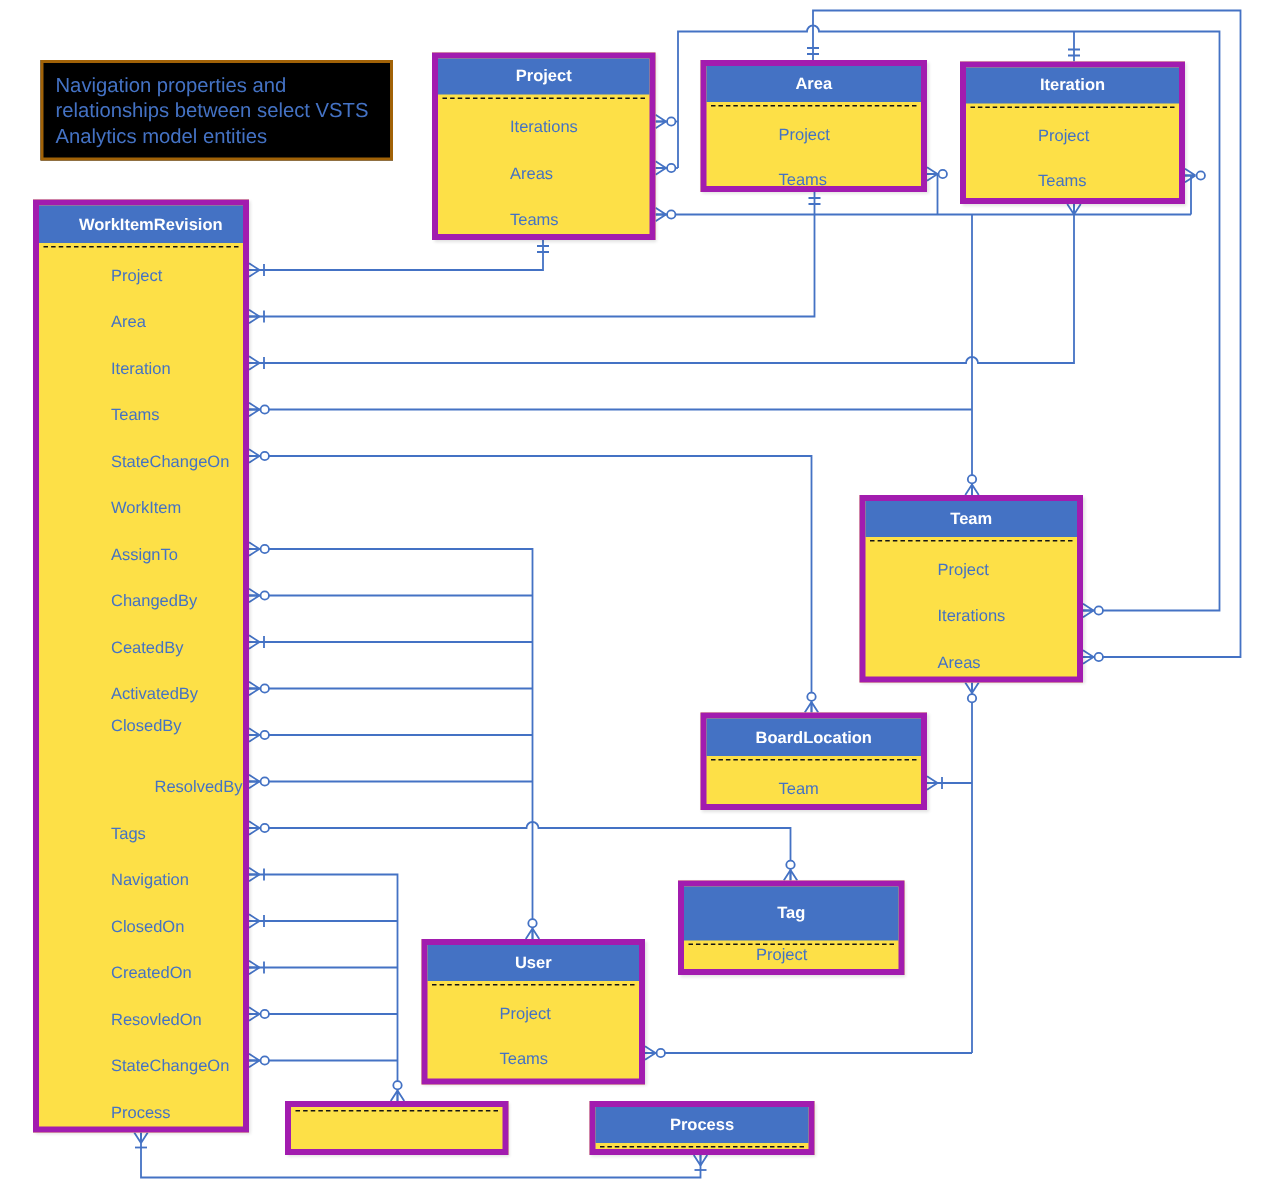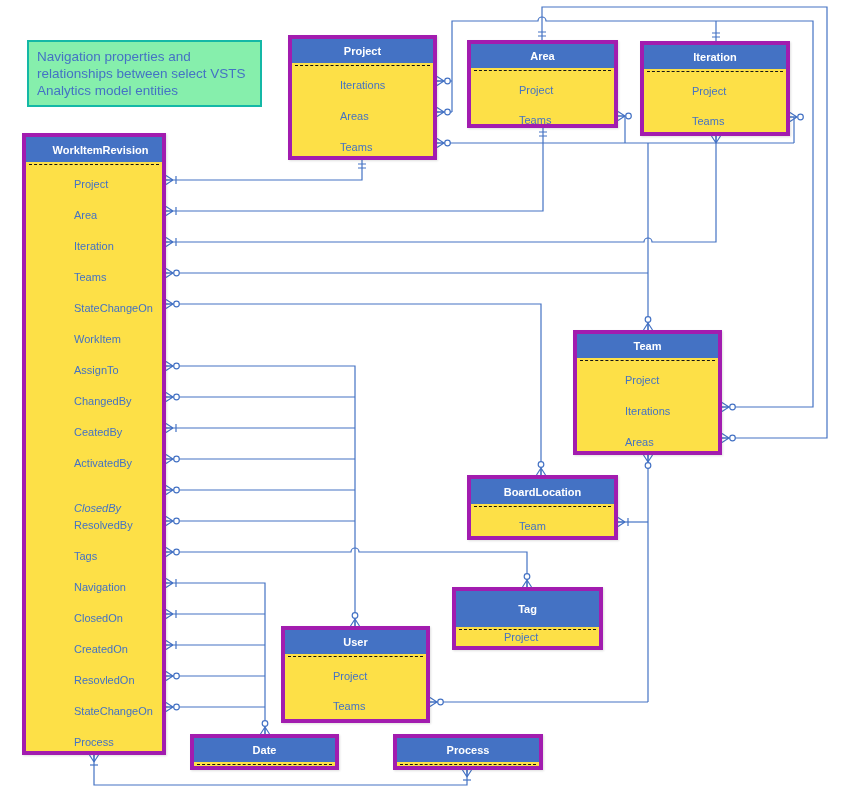--- a/index.html
+++ b/index.html
@@ -1,21 +1,21 @@
 <!DOCTYPE html>
 <html><head>
 <meta charset="utf-8">
 <style>
   html,body{margin:0;padding:0;background:#ffffff;}
   #canvas{position:relative;width:850px;height:794px;background:#ffffff;overflow:hidden;
           font-family:"Liberation Sans",sans-serif;}
   #lines{position:absolute;left:0;top:0;pointer-events:none;}
   .title-box{position:absolute;left:27px;top:40px;width:215px;padding:6px 8px;
-             border:2px solid #14b8a6;color:#4472C4;font-size:13.5px;line-height:17px;
-             background:#86efac;}
+             border:2px solid #a16207;color:#4472C4;font-size:13.5px;line-height:17px;
+             background:#000000;}
   .entity{position:absolute;border:4px solid #a21caf;background:#fde047;
           box-shadow:1px 1px 2px rgba(0,0,0,0.12);box-sizing:border-box;}
   .entity-header{background:#4472C4;color:#ffffff;font-size:11px;font-weight:600;
                  text-align:center;display:flex;align-items:center;justify-content:center;}
   .entity-sep{border-top:1.6px dashed #151515;margin:2px 3px 0 3px;height:0;}
   .entity-field{position:absolute;left:48px;transform:translateY(-50%);
                 color:#4472C4;font-size:11px;white-space:nowrap;}
 </style>
 </head>
 <body>
@@ -134,22 +134,22 @@
         <div class="entity-field" style="top: 47px;">Project</div>
         <div class="entity-field" style="top: 78px;">Area</div>
         <div class="entity-field" style="top: 109px;">Iteration</div>
         <div class="entity-field" style="top: 140px;">Teams</div>
         <div class="entity-field" style="top: 171px;">StateChangeOn</div>
         <div class="entity-field" style="top: 202px;">WorkItem</div>
         <div class="entity-field" style="top: 233px;">AssignTo</div>
         <div class="entity-field" style="top: 264px;">ChangedBy</div>
         <div class="entity-field" style="top: 295px;">CeatedBy</div>
         <div class="entity-field" style="top: 326px;">ActivatedBy</div>
-        <div class="entity-field" style="top: 371px; font-style: italic;">ClosedBy</div>
-        <div class="entity-field" style="top: 388px;">ResolvedBy</div>
+        <div class="entity-field" style="top: 347px;">ClosedBy</div>
+        <div class="entity-field" style="top: 388px; margin-left: 29px;">ResolvedBy</div>
         <div class="entity-field" style="top: 419px;">Tags</div>
         <div class="entity-field" style="top: 450px;">Navigation</div>
         <div class="entity-field" style="top: 481px;">ClosedOn</div>
         <div class="entity-field" style="top: 512px;">CreatedOn</div>
         <div class="entity-field" style="top: 543px;">ResovledOn</div>
         <div class="entity-field" style="top: 574px;">StateChangeOn</div>
         <div class="entity-field" style="top: 605px;">Process</div>
       </div>
       <div class="entity" style="left: 288px; top: 35px; width: 149px; height: 125px;">
         <div class="entity-header" style="height: 24px;">Project</div>
@@ -187,21 +187,20 @@
         <div class="entity-sep"></div>
         <div class="entity-field" style="top: 46px;">Project</div>
       </div>
       <div class="entity" style="left: 281px; top: 626px; width: 149px; height: 97px;">
         <div class="entity-header" style="height: 24px;">User</div>
         <div class="entity-sep"></div>
         <div class="entity-field" style="top: 46px;">Project</div>
         <div class="entity-field" style="top: 76px;">Teams</div>
       </div>
       <div class="entity" style="left: 190px; top: 734px; width: 149px; height: 36px;">
-        <div class="entity-header" style="height: 24px;">Date</div>
         <div class="entity-sep"></div>
       </div>
       <div class="entity" style="left: 393px; top: 734px; width: 150px; height: 36px;">
         <div class="entity-header" style="height: 24px;">Process</div>
         <div class="entity-sep"></div>
       </div>
     </div>
 </div>
 
 </body></html>

